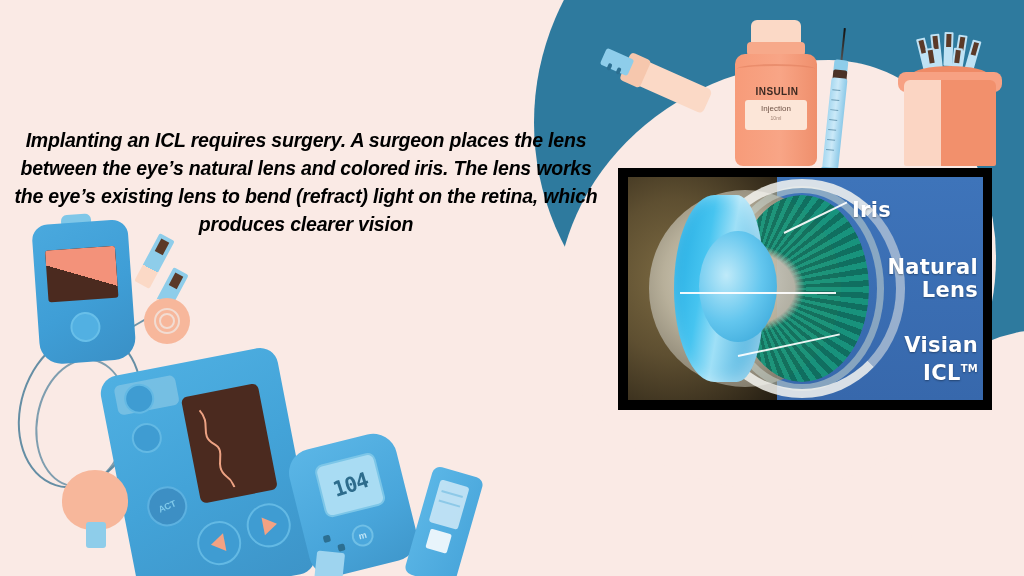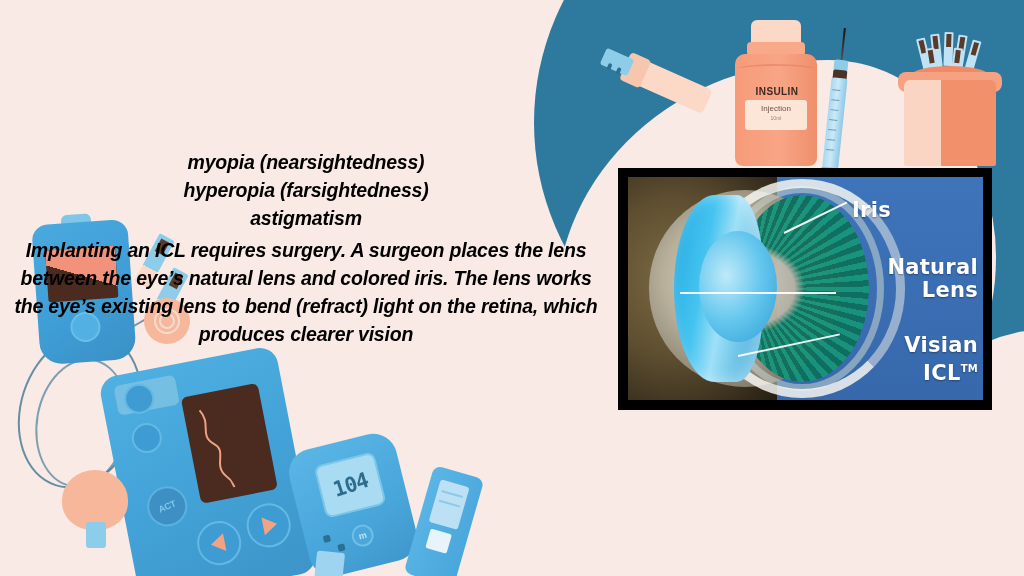--- a/index.html
+++ b/index.html
@@ -675,25 +675,20 @@
   <div class="art lancet2">
     <div class="l2-body"></div>
     <div class="l2-window"></div>
     <span class="l2-line" style="top:22px;"></span>
     <span class="l2-line" style="top:32px;"></span>
     <div class="l2-slider"></div>
   </div>
 
 
   <div class="copy-col">
-    <div class="bullets">
-      <div>myopia (nearsightedness)</div>
-      <div>hyperopia (farsightedness)</div>
-      <div>astigmatism</div>
-    </div>
     <p class="para-2">Implanting an ICL requires surgery. A surgeon places the lens between the eye’s natural lens and colored iris. The lens works the eye’s existing lens to bend (refract) light on the retina, which produces clearer vision</p>
   </div>
 
   <div class="eye-frame">
     <div class="eye-inner">
       <div class="eye-bg-blue"></div>
       <div class="eye-dark-left"></div>
       <div class="cornea"></div>
       <div class="iris-fan"></div>
       <div class="iris-rim"></div>

